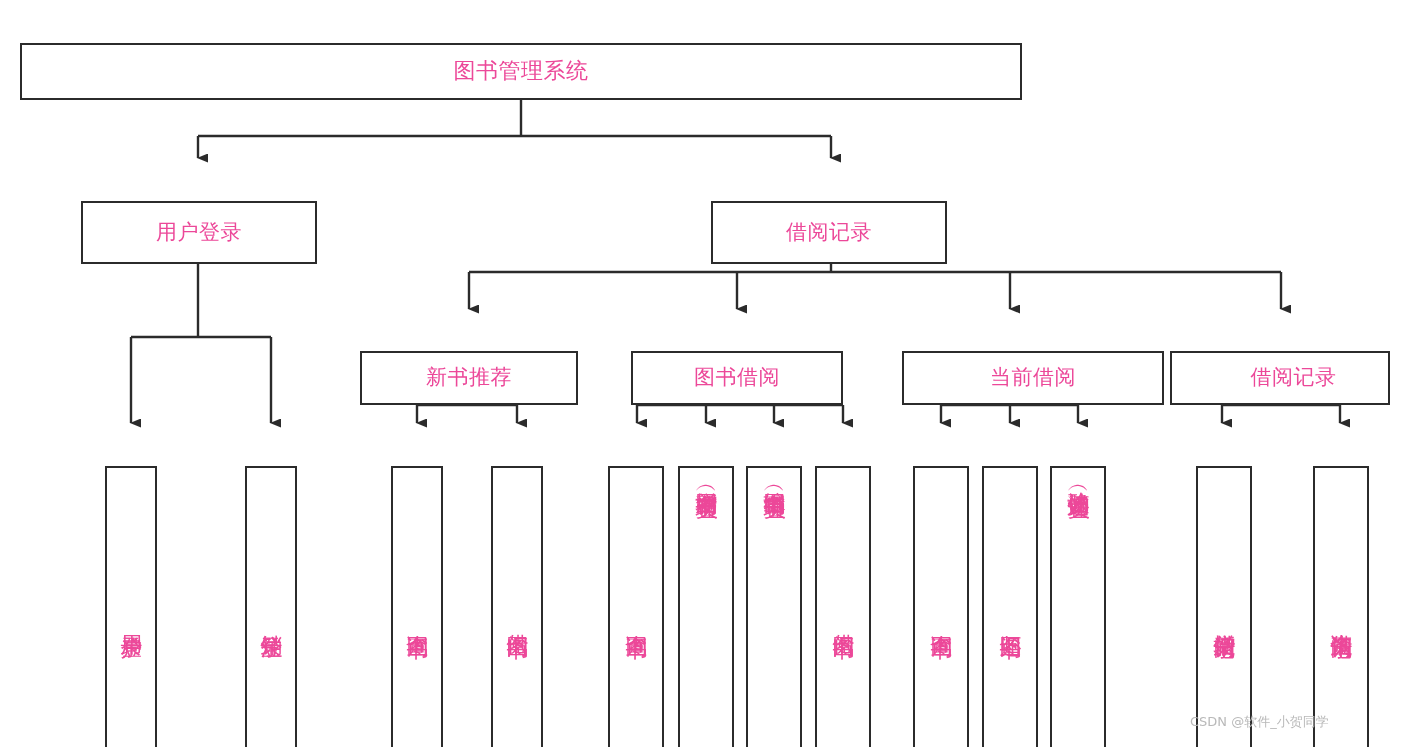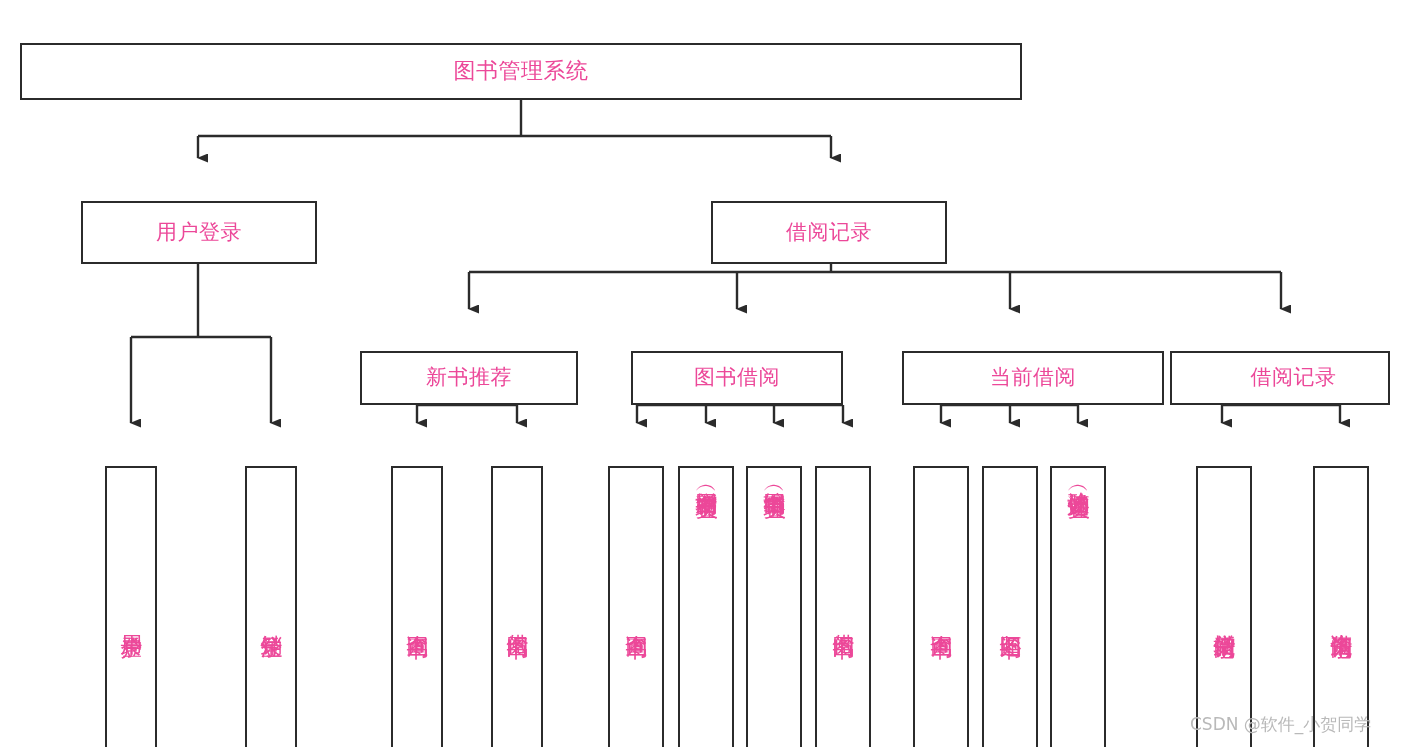--- a/index.html
+++ b/index.html
@@ -69,21 +69,21 @@
     left: 0;
     top: 0;
     width: 1405px;
     height: 747px;
     pointer-events: none;
   }
   .watermark {
     position: absolute;
     left: 1190px;
     top: 713px;
-    font-size: 17px;
+    font-size: 13px;
     color: #b9b9b9;
     white-space: nowrap;
     font-family: "DejaVu Sans", "Liberation Sans", sans-serif;
   }
 </style>
 </head>
 <body>
 
 <div id="canvas">
 

